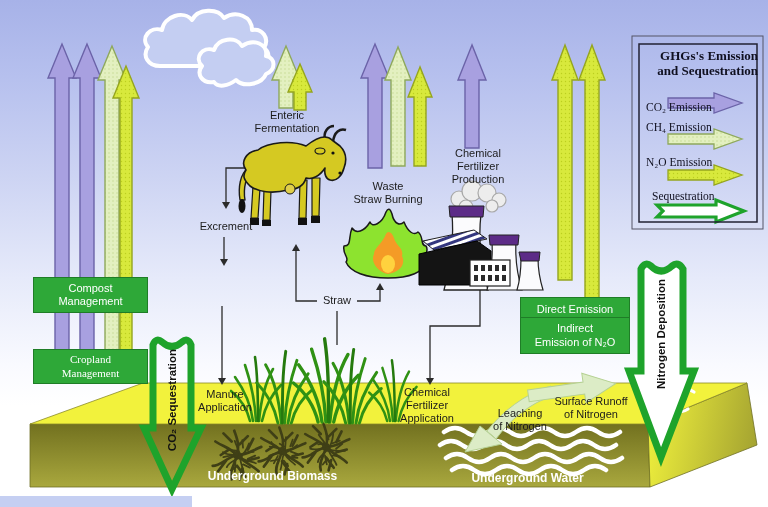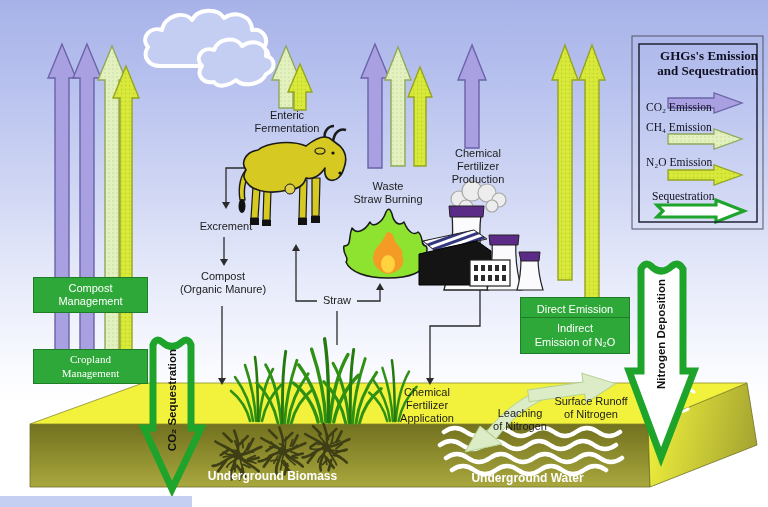--- a/index.html
+++ b/index.html
@@ -243,25 +243,22 @@
 </svg>
 
 <div class="lbl lbl-enteric">Enteric Fermentation</div>
 <div class="lbl lbl-waste">
   <div>Waste</div>
   <div>Straw Burning</div>
 </div>
 <div class="lbl lbl-chemprod">Chemical Fertilizer Production</div>
 
 <div class="lbl lbl-excrement">Excrement</div>
-<div class="lbl lbl-compost">
-  <div>Compost</div>
-  <div>(Organic Manure)</div>
-</div>
 <div class="lbl lbl-straw">Straw</div>
+<div class="lbl lbl-manure">Manure Application</div>
 <div class="lbl lbl-chemapp">Chemical Fertilizer Application</div>
 <div class="lbl lbl-leaching">
   <div>Leaching</div>
   <div>of Nitrogen</div>
 </div>
 <div class="lbl lbl-runoff">
   <div>Surface Runoff</div>
   <div>of Nitrogen</div>
 </div>
 

